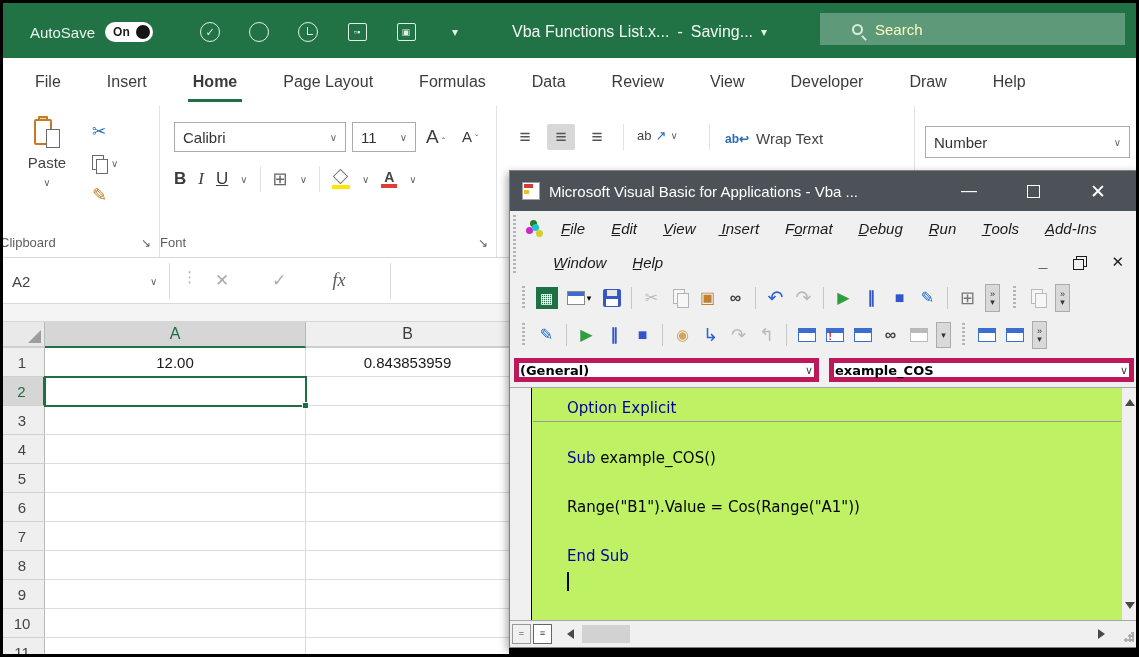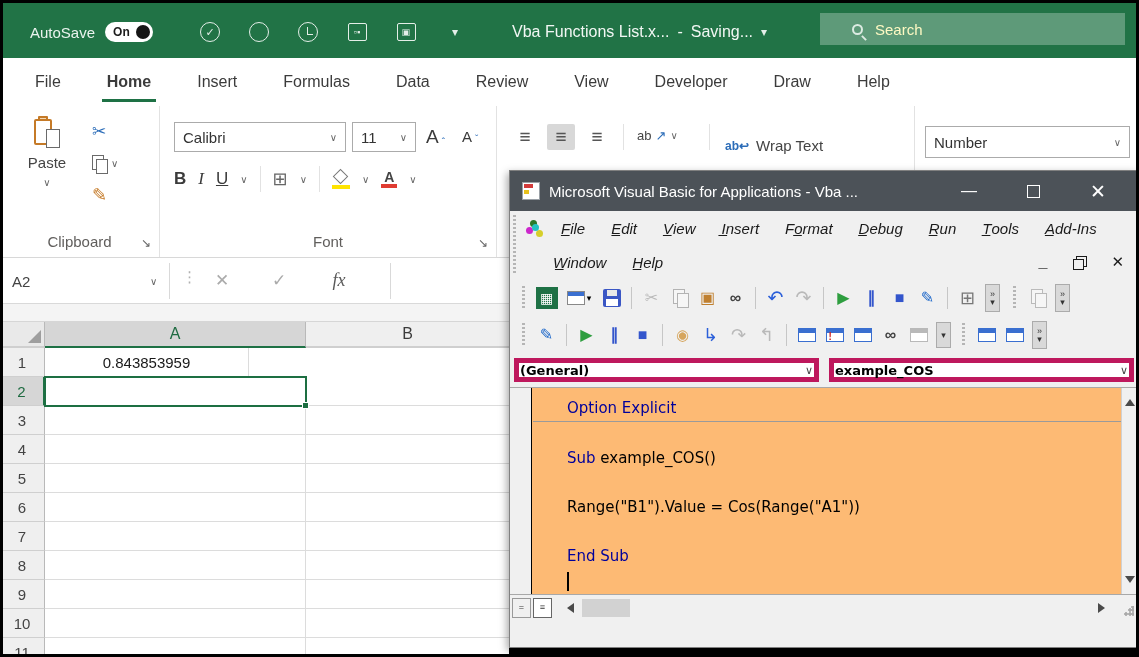--- a/index.html
+++ b/index.html
@@ -36,21 +36,21 @@
   
   .tabs { position:absolute; left:0; top:58px; width:1139px; height:48px; background:#fff;
           display:flex; align-items:center; padding-left:12px; }
   .tab { padding:0 23px; font-size:16px; color:#3b3b3b; height:100%; display:flex; align-items:center; position:relative; cursor:pointer; }
   .tab.active { font-weight:bold; }
   .tab.active::after { content:""; position:absolute; left:18px; right:18px; bottom:4px; height:3px; background:#1E7145; }
 
   
   .ribbon { position:absolute; left:0; top:106px; width:1139px; height:152px; background:#fff; border-bottom:1px solid #d8d8d8; }
   .group { position:absolute; top:0; height:151px; border-right:1px solid #e2e2e2; }
-  .glabel { position:absolute; bottom:7px; width:100%; text-align:center; font-size:15px; color:#605e5c; }
+  .glabel { position:absolute; bottom:7px; width:100%; text-align:left; font-size:13px; color:#605e5c; }
   .launcher { position:absolute; bottom:7px; right:8px; font-size:12px; color:#666; cursor:pointer; }
   .paste { position:absolute; left:16px; top:10px; width:62px; height:108px; display:flex; flex-direction:column; align-items:center; gap:6px; cursor:pointer; }
   .clip { position:relative; width:26px; height:32px; }
   .clip .board { position:absolute; left:0; top:3px; width:18px; height:26px; border:2px solid #C57A27; background:#fff; border-radius:2px; }
   .clip .cliptop { position:absolute; left:4px; top:0; width:10px; height:6px; border:2px solid #C57A27; background:#f3d9b6; border-radius:1px; }
   .clip .page { position:absolute; right:0; bottom:0; width:14px; height:19px; border:1.5px solid #6a6a6a; background:#fff; }
   .pastelbl { font-size:15px; color:#444; }
   .smallcol { position:absolute; left:92px; top:14px; display:flex; flex-direction:column; gap:10px; }
   .sbtn { display:flex; align-items:center; gap:5px; font-size:17px; cursor:pointer; height:22px; }
   .copy-ic { position:relative; width:14px; height:17px; }
@@ -145,21 +145,21 @@
   .winic::before { content:""; position:absolute; left:0; top:0; right:0; height:4px; background:#3a6fd0; }
   .winic.red::after { content:"!"; position:absolute; left:2px; top:2px; color:#cc2222; font-size:10px; font-weight:bold; }
   .winic.graycol { border-color:#b9b9b9; } .winic.graycol::before { background:#b9b9b9; }
 
   .vbe-combos { height:34px; background:#f0f0f0; display:flex; align-items:center; gap:10px; padding:0 4px; }
   .vcombo { flex:1; height:24px; background:#fff; border:5px solid #be185d; display:flex; align-items:center;
             padding:0 1px; cursor:pointer; }
   .vcombo .val { flex:1; font-family:"DejaVu Sans", sans-serif; font-size:13px; font-weight:bold; color:#000; }
   .vchev { font-size:11px; color:#444; }
 
-  .vbe-code { position:relative; height:207px; background:#fdba74; border-top:1px solid #a8a8a8; }
+  .vbe-code { position:relative; height:233px; background:#bef264; border-top:1px solid #a8a8a8; }
   .code-margin { position:absolute; left:0; top:0; bottom:0; width:22px; background:#f0f0f0; border-right:1px solid #000; }
   .code-scroll { position:absolute; right:0; top:0; bottom:0; width:17px; background:#f0f0f0; border-left:1px solid #d0d0d0; }
   .sarr { position:absolute; left:3px; width:0; height:0; border:5px solid transparent; cursor:pointer; }
   .sarr.up { top:6px; border-bottom:7px solid #4a4a4a; }
   .sarr.down { bottom:6px; border-top:7px solid #4a4a4a; }
   .code-text { position:absolute; left:23px; right:17px; top:0; bottom:0; padding:8px 0 0 34px;
                font-family:"DejaVu Sans", sans-serif; font-size:15px; line-height:24.5px; color:#000; cursor:text; }
   .kw { color:#00009B; }
   .proc-sep { border-top:1px solid #9a9a9a; margin-left:-34px; height:0; }
   .blank { height:24.5px; }
@@ -219,22 +219,23 @@
     <span class="tchev">▾</span>
   </div>
   <div class="searchbox">
     <span class="mag"></span>
     <span class="searchtxt">Search</span>
   </div>
 </div>
 
 <div class="tabs">
   <span class="tab">File</span>
+  <span class="tab">Insert</span>
   <span class="tab active">Home</span>
-  <span class="tab">Insert</span>
+  <span class="tab">Page Layout</span>
   <span class="tab">Formulas</span>
   <span class="tab">Data</span>
   <span class="tab">Review</span>
   <span class="tab">View</span>
   <span class="tab">Developer</span>
   <span class="tab">Draw</span>
   <span class="tab">Help</span>
 </div>
 
 <div class="ribbon">
@@ -316,21 +317,21 @@
     <span class="alicon" style="position:absolute;left:14px;top:18px">≡</span>
     <span class="alicon sel" style="position:absolute;left:50px;top:18px">≡</span>
     <span class="alicon" style="position:absolute;left:86px;top:18px">≡</span>
     <span class="vdiv" style="position:absolute;left:126px;top:18px"></span>
     <span class="orient" style="position:absolute;left:140px;top:22px">
       <span>ab</span>
         <span class="bluearrow">↗</span>
         <span class="chev">∨</span>
     </span>
     <span class="vdiv" style="position:absolute;left:212px;top:18px"></span>
-    <span class="wrapbtn" style="position:absolute;left:228px;top:31px">
+    <span class="wrapbtn" style="position:absolute;left:228px;top:24px">
       <span class="wrapico"><span>ab</span>↩</span>
       <span class="wraplbl">Wrap Text</span>
     </span>
   </div>
 
   <div class="group" style="left:915px;width:224px;border-right:none">
     <div class="combo" style="position:absolute;left:10px;top:20px;width:205px;height:32px">
       <span class="val">Number</span>
       <span class="chev">∨</span>
     </div>
@@ -351,20 +352,21 @@
 <div class="gapstrip"></div>
 
 <div class="grid">
   <div class="hrow">
     <div class="corner"></div>
     <div class="chdr a">A</div>
     <div class="chdr b">B</div>
   </div>
   <div class="grow">
       <div class="rh">1</div>
+      <div class="cell a">12.00</div>
       <div class="cell b">0.843853959</div>
     </div>
   <div class="grow">
       <div class="rh sel">2</div>
       <div class="cell a"></div>
       <div class="cell b"></div>
     </div>
   <div class="grow">
       <div class="rh">3</div>
       <div class="cell a"></div>

